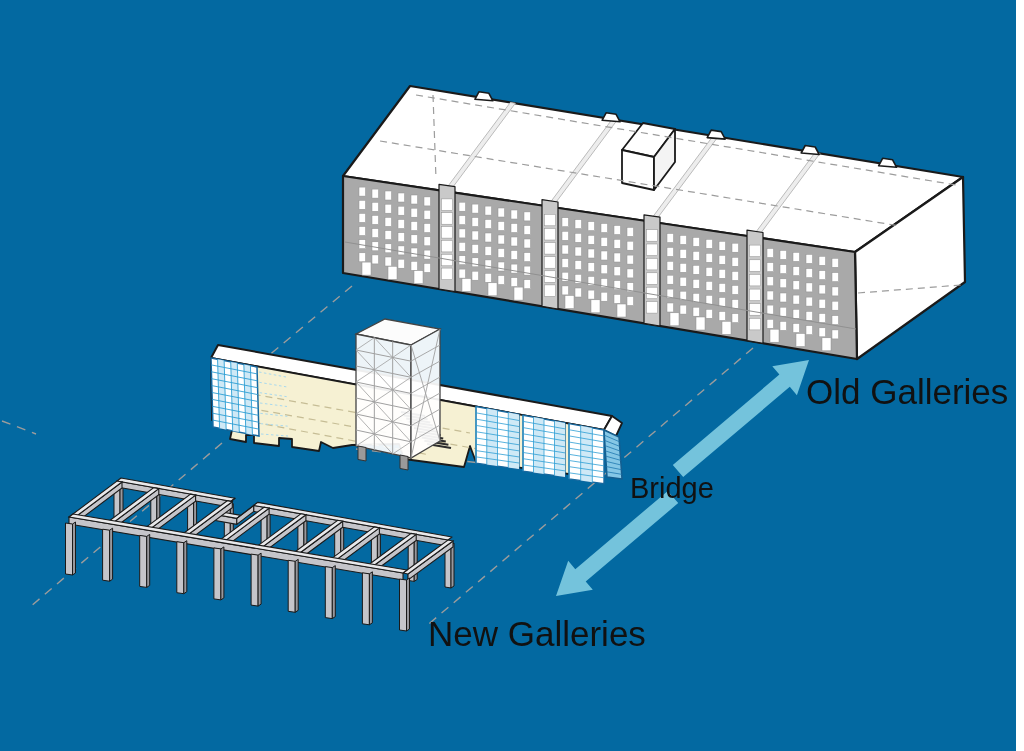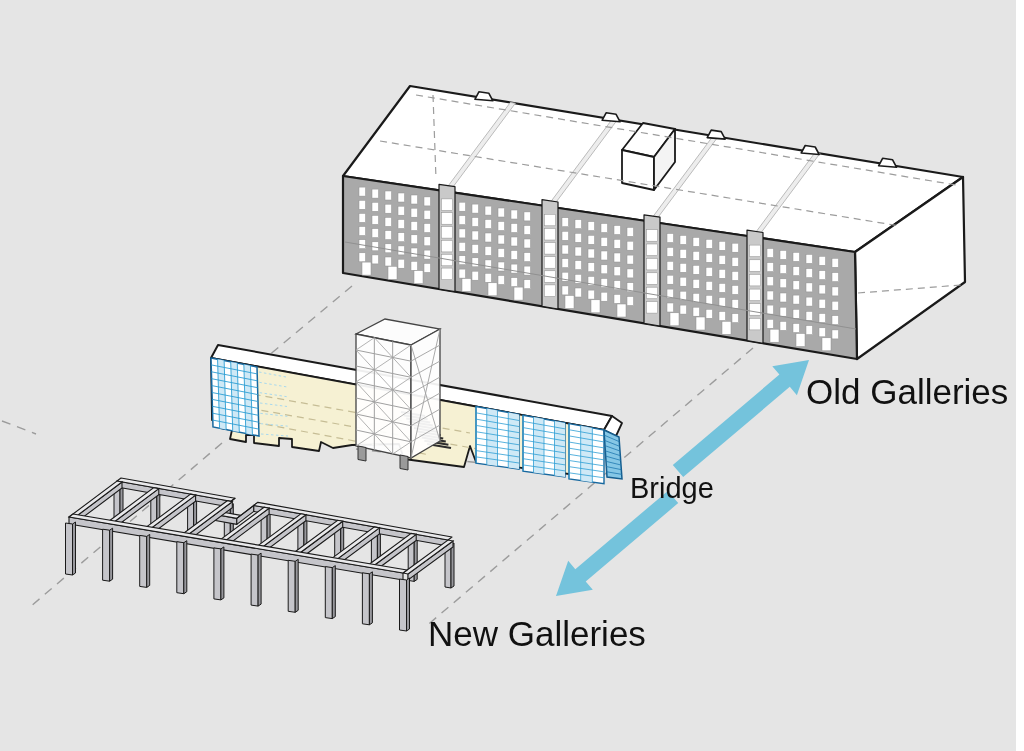--- a/index.html
+++ b/index.html
@@ -1,16 +1,16 @@
 <!DOCTYPE html>
 <html><head>
 <meta charset="utf-8">
 <style>
   html,body{margin:0;padding:0;background:#fff;}
-  .stage{position:relative;width:1016px;height:751px;background:#e5e5e5;overflow:hidden;
+  .stage{position:relative;width:1016px;height:751px;background:#0369a1;overflow:hidden;
          font-family:"Liberation Sans", sans-serif;}
   svg{display:block;}
   text{font-family:"Liberation Sans", sans-serif;fill:#111111;}
   .lbl-big{font-size:35px;}
   .lbl-mid{font-size:29px;}
 </style>
 </head>
 <body>
 
 <div class="stage">

